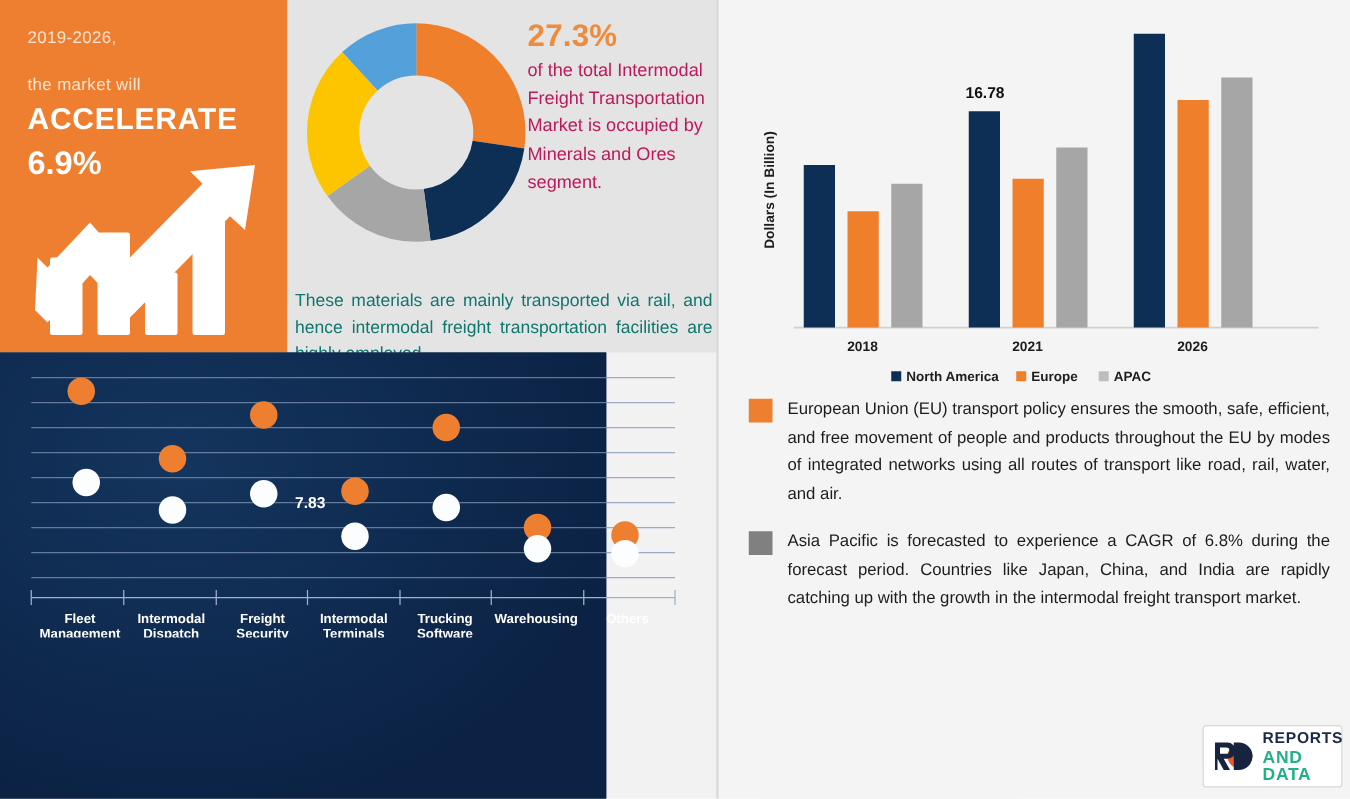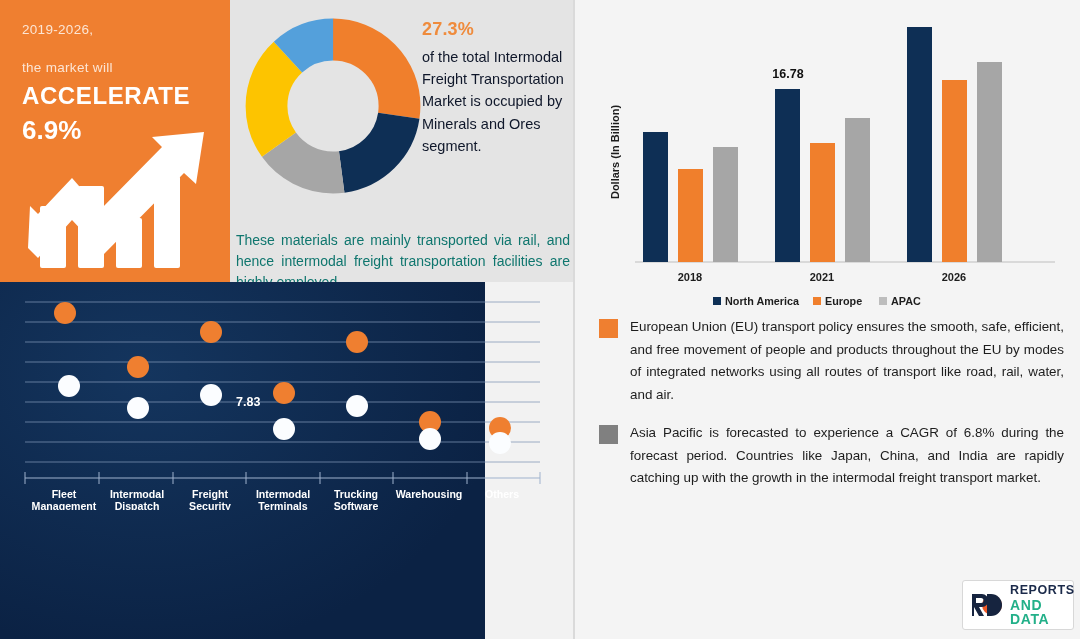--- a/index.html
+++ b/index.html
@@ -38,25 +38,25 @@
   
   .donut-block {
     position: absolute; left: 230px; top: 0; width: 345px; height: 282px;
     background: #e4e4e4;
   }
   .donut-wrap { position: absolute; left: 8px; top: 10px; width: 190px; height: 192px; }
   .donut-text {
     position: absolute; left: 192px; top: 14px; width: 148px;
   }
   .donut-pct {
-    color: #ef8b3c; font-size: 18px; font-weight: bold; line-height: 30px;
+    color: #ef8b3c; font-size: 25px; font-weight: bold; line-height: 30px;
     letter-spacing: .2px;
   }
   .donut-body {
-    color: #0f172a; font-size: 14.5px; line-height: 22.2px; margin-top: 2px;
+    color: #be185d; font-size: 14.5px; line-height: 22.2px; margin-top: 2px;
   }
   .donut-note {
     position: absolute; left: 6px; top: 206px; width: 334px;
     color: #0f766e; font-size: 14px; line-height: 21px; text-align: justify; margin-top: 24px;
   }
 
   
   .navy-section {
     position: absolute; left: 0; top: 282px; width: 485px; height: 357px;
     background: #0e2a4e;

